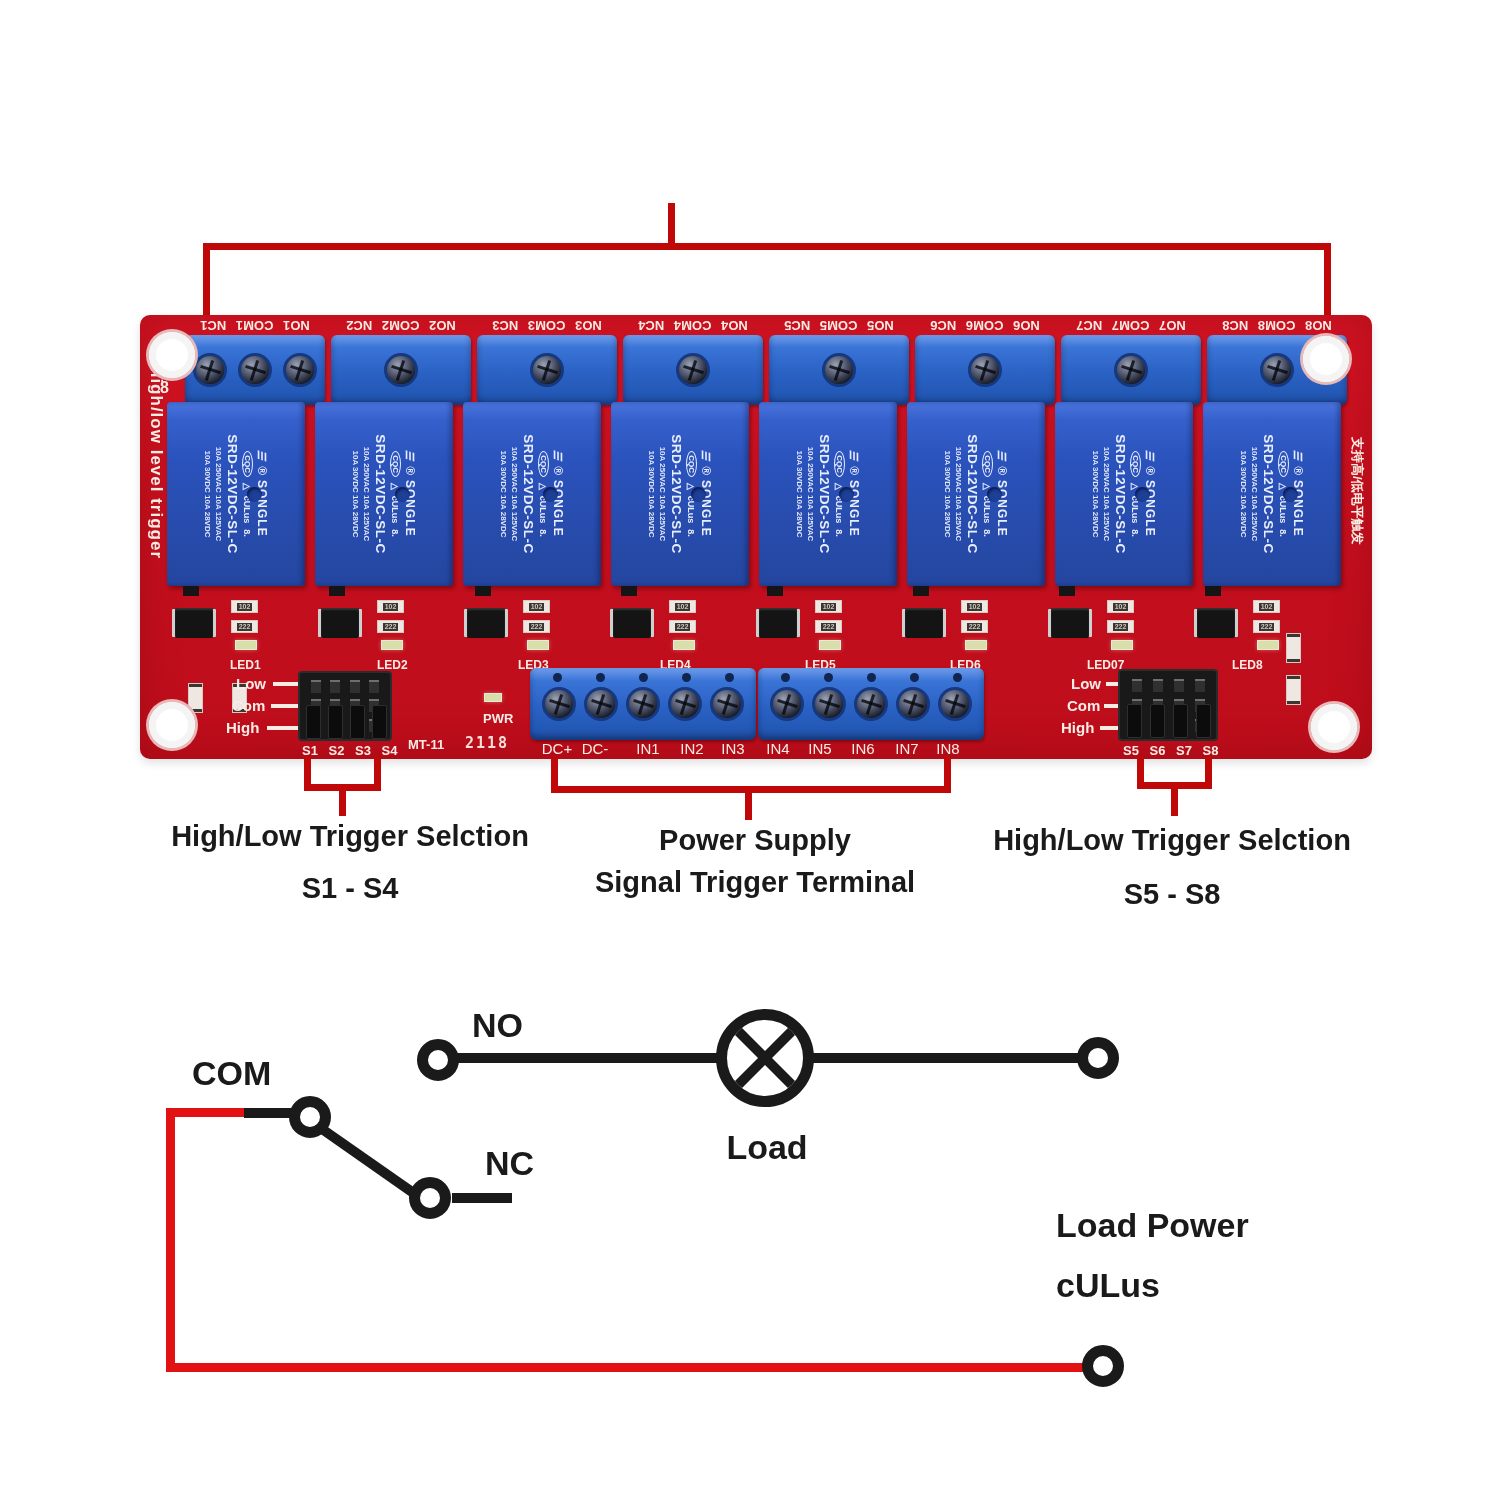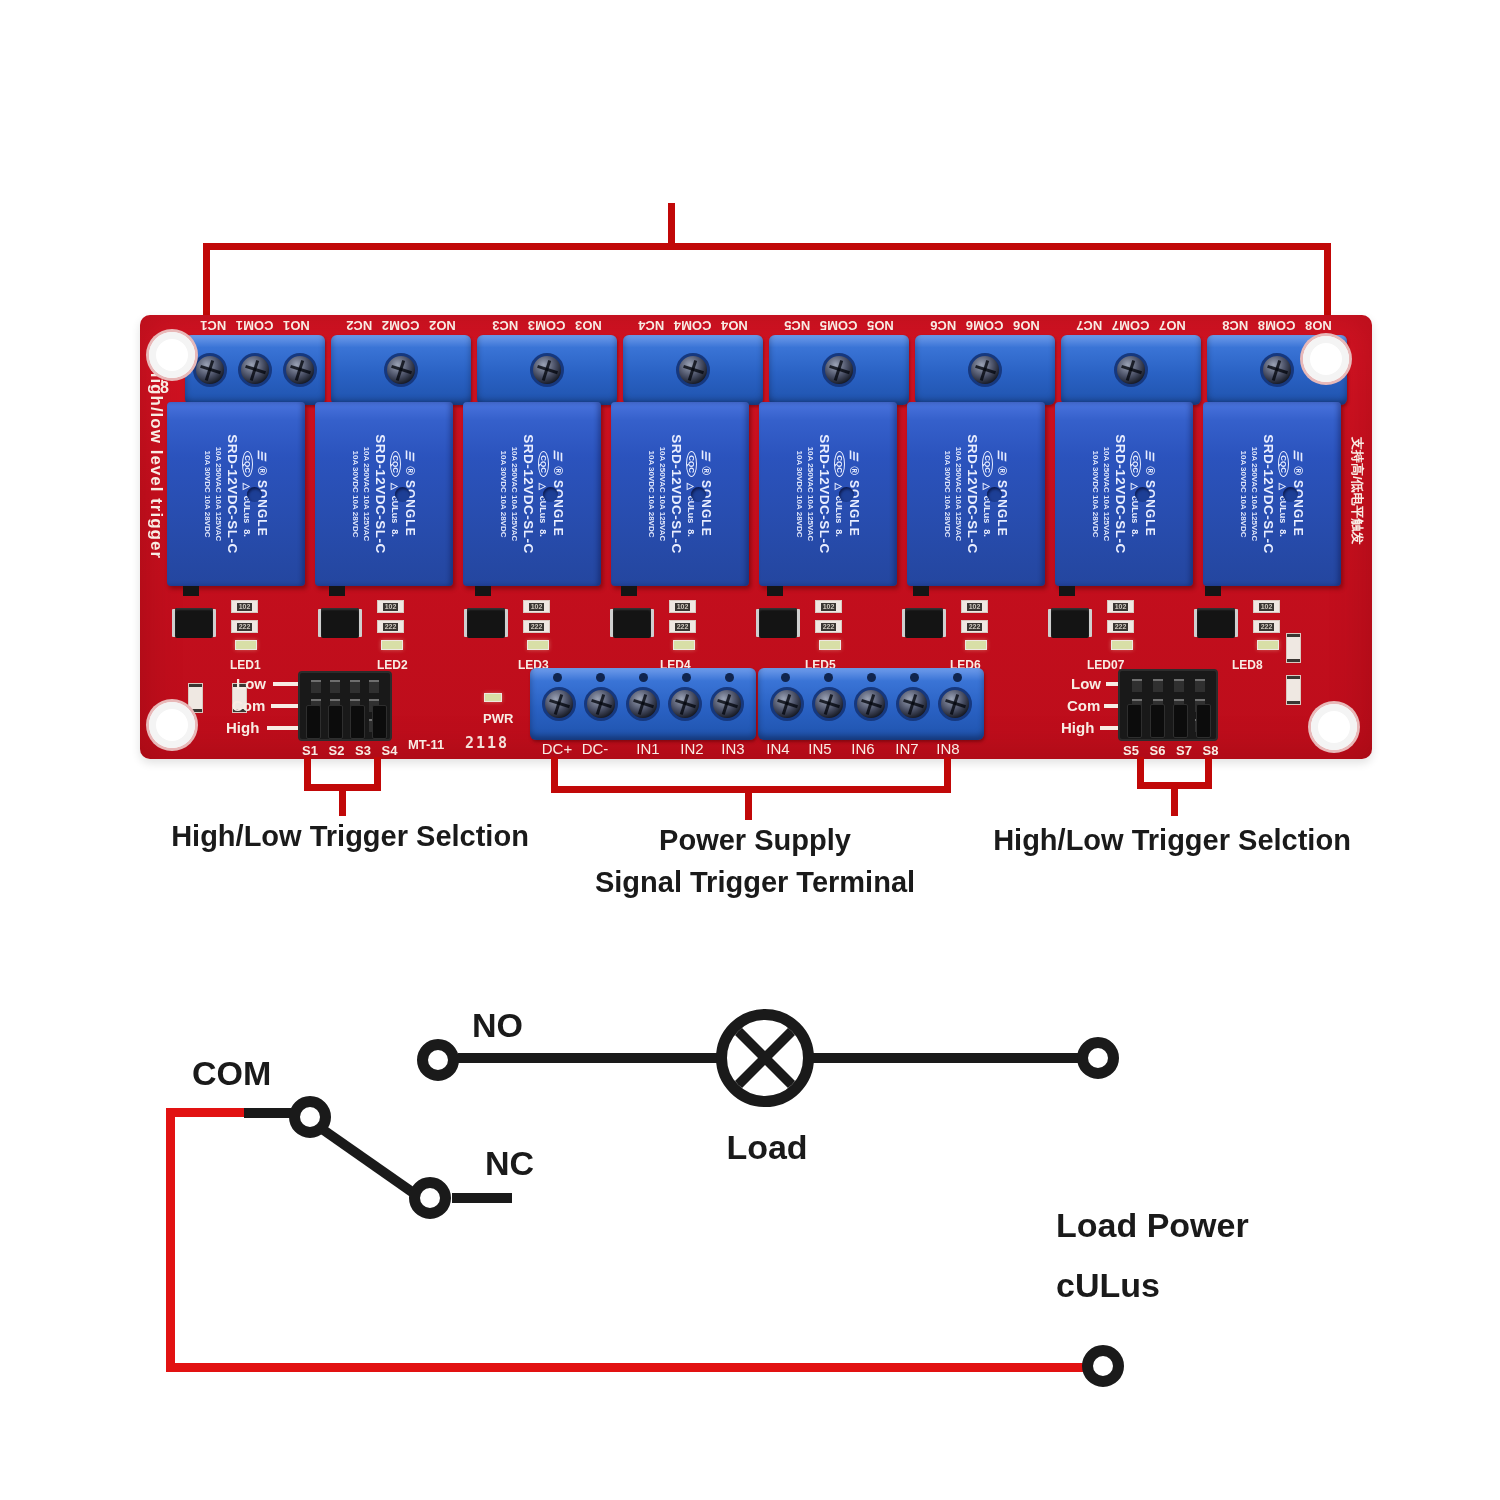--- a/index.html
+++ b/index.html
@@ -535,23 +535,25 @@
   <div class="abs br" style="left:944px;top:757px;width:7px;height:34px"></div>
   <div class="abs br" style="left:551px;top:786px;width:400px;height:7px"></div>
   <div class="abs br" style="left:745px;top:786px;width:7px;height:34px"></div>
 
   <div class="abs br" style="left:1137px;top:757px;width:7px;height:30px"></div>
   <div class="abs br" style="left:1205px;top:757px;width:7px;height:30px"></div>
   <div class="abs br" style="left:1137px;top:782px;width:75px;height:7px"></div>
   <div class="abs br" style="left:1171px;top:782px;width:7px;height:34px"></div>
 
   <div class="abs ann" style="left:140px;top:820px;width:420px">High/Low Trigger Selction</div>
+  <div class="abs ann" style="left:140px;top:872px;width:420px">S1 - S4</div>
   <div class="abs ann" style="left:565px;top:866px;width:380px">Signal Trigger Terminal</div>
   <div class="abs ann" style="left:605px;top:824px;width:300px">Power Supply</div>
   <div class="abs ann" style="left:962px;top:824px;width:420px">High/Low Trigger Selction</div>
+  <div class="abs ann" style="left:962px;top:878px;width:420px">S5 - S8</div>
 
   <div class="rwire" style="left:166px;top:1108px;width:80px;height:9px"></div>
   <div class="rwire" style="left:166px;top:1108px;width:9px;height:264px"></div>
   <div class="rwire" style="left:166px;top:1363px;width:920px;height:9px"></div>
 
   <div class="wire" style="left:244px;top:1108px;width:48px"></div>
   <div class="ring" style="left:289px;top:1096px"></div>
   <div class="wire" style="left:322px;top:1124px;width:118px;transform:rotate(35deg);transform-origin:left center;"></div>
   <div class="ring" style="left:409px;top:1177px"></div>
   <div class="wire" style="left:452px;top:1193px;width:60px"></div>

